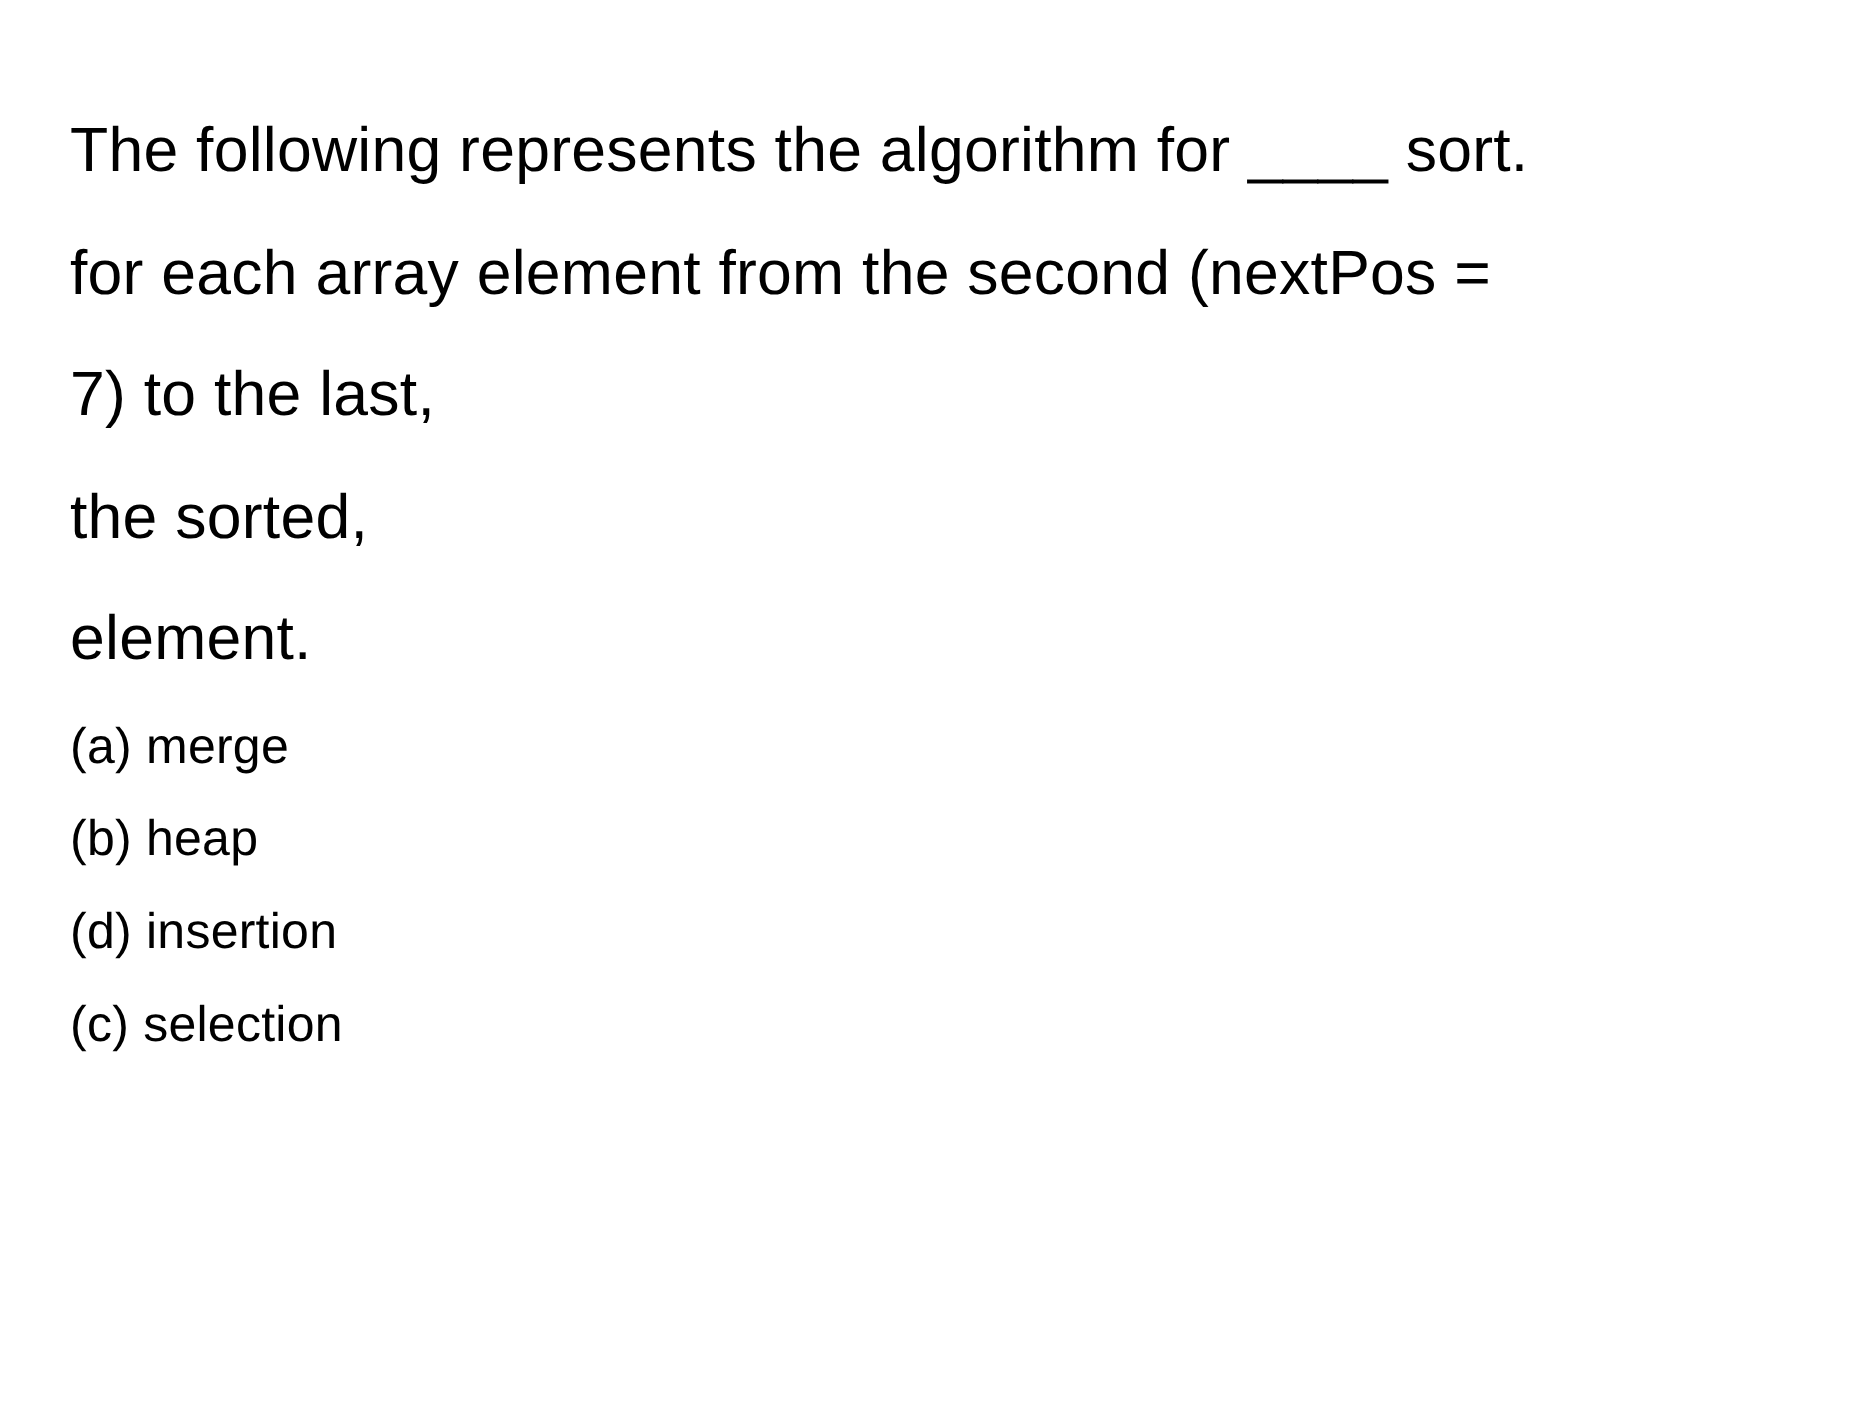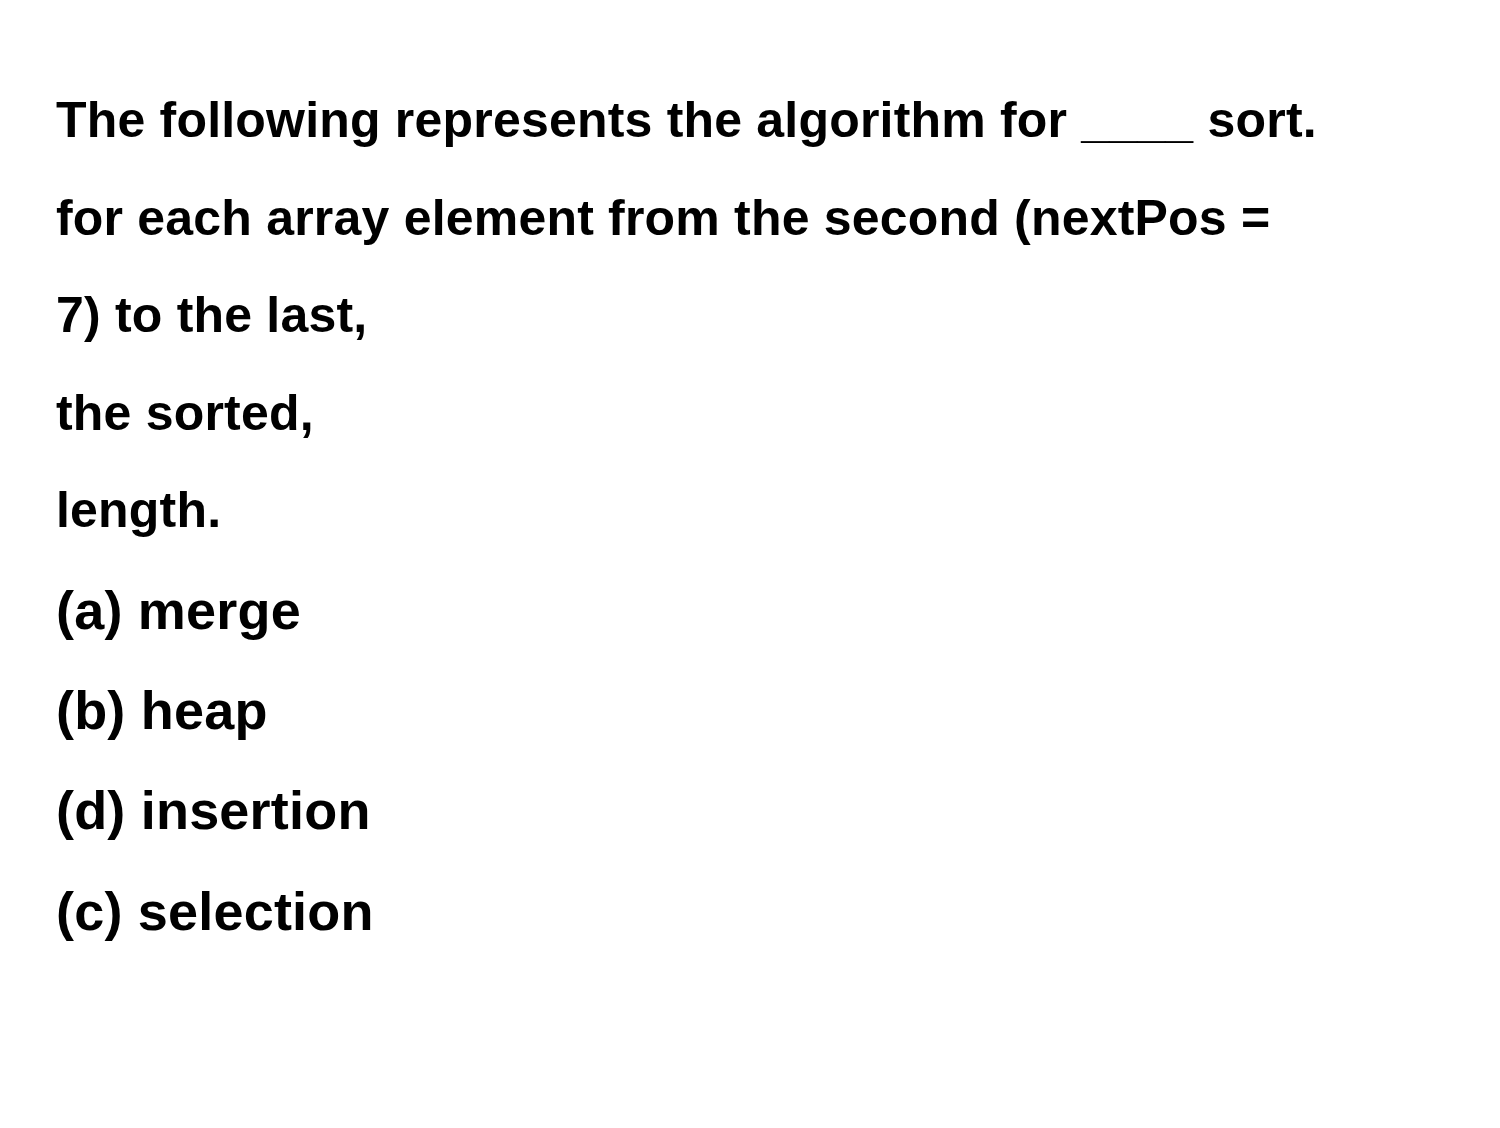--- a/index.html
+++ b/index.html
@@ -10,39 +10,38 @@
     background: #ffffff;
     font-family: -apple-system, BlinkMacSystemFont, "Segoe UI", Helvetica, Arial, sans-serif;
     color: #000000;
     overflow: hidden;
   }
   .page {
     padding: 72px 56px 56px 56px;
     box-sizing: border-box;
     width: 100%;
     height: 100%;
-    font-weight: bold;
   }
   .line {
     font-size: 50px;
     line-height: 1.95;
     letter-spacing: 0.2px;
   }
   .option {
-    font-size: 54px;
+    font-size: 40px;
     line-height: 1.86;
     letter-spacing: 0.2px;
   }
 </style>
 </head>
 <body>
 
 <div class="page">
   <div class="line">The following represents the algorithm for ____ sort.</div>
   <div class="line">for each array element from the second (nextPos =</div>
   <div class="line">7) to the last,</div>
   <div class="line">the sorted,</div>
-  <div class="line">length.</div>
+  <div class="line">element.</div>
   <div class="option">(a) merge</div>
   <div class="option">(b) heap</div>
   <div class="option">(d) insertion</div>
   <div class="option">(c) selection</div>
 </div>
 
 </body></html>

